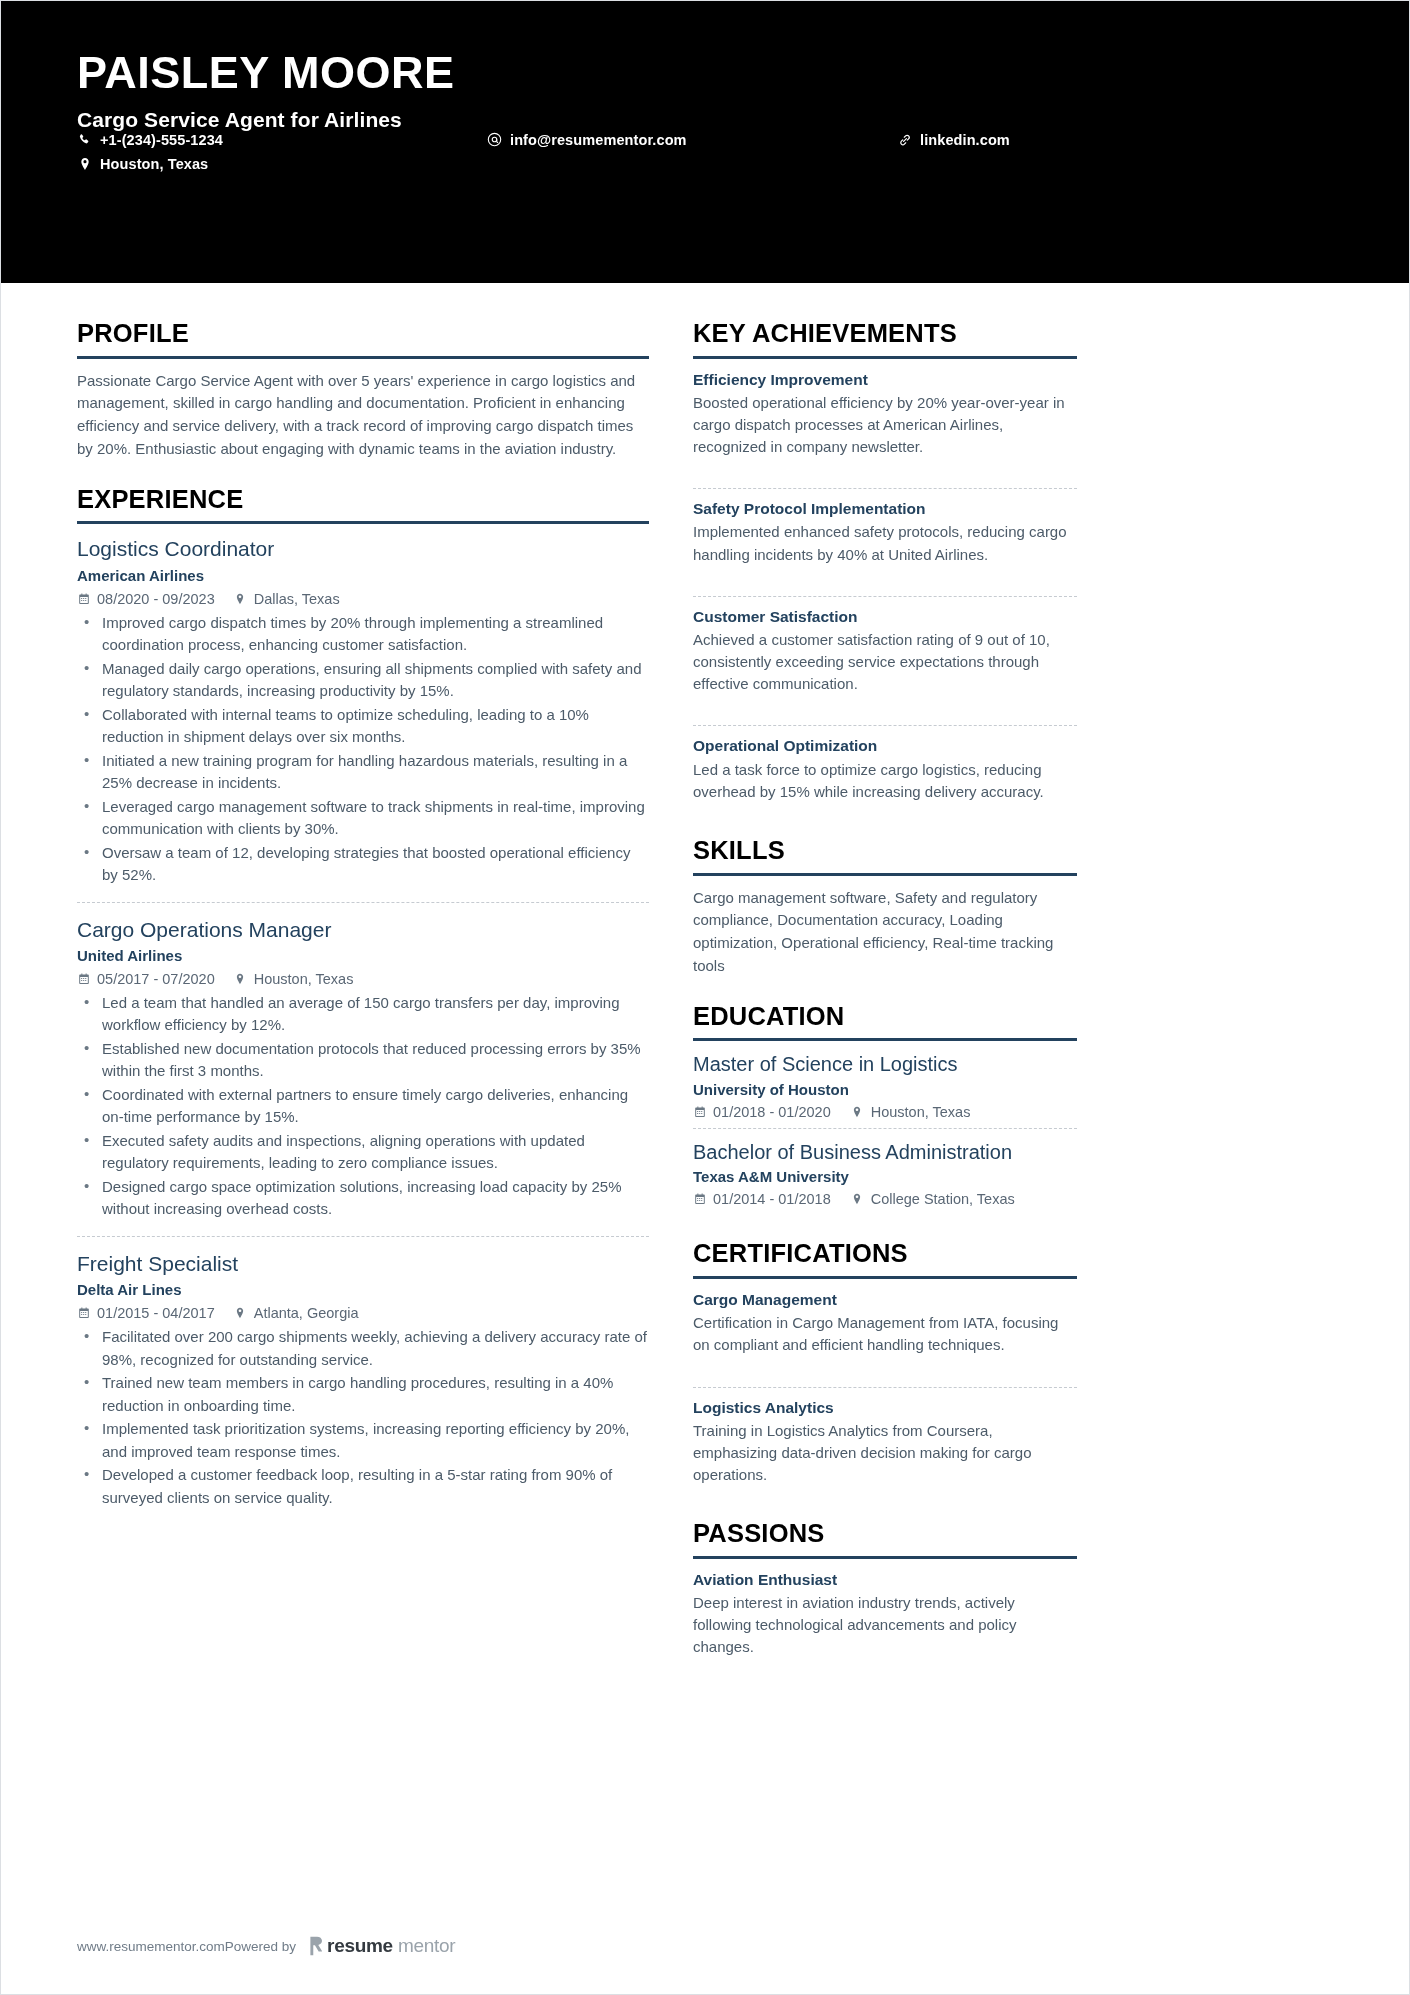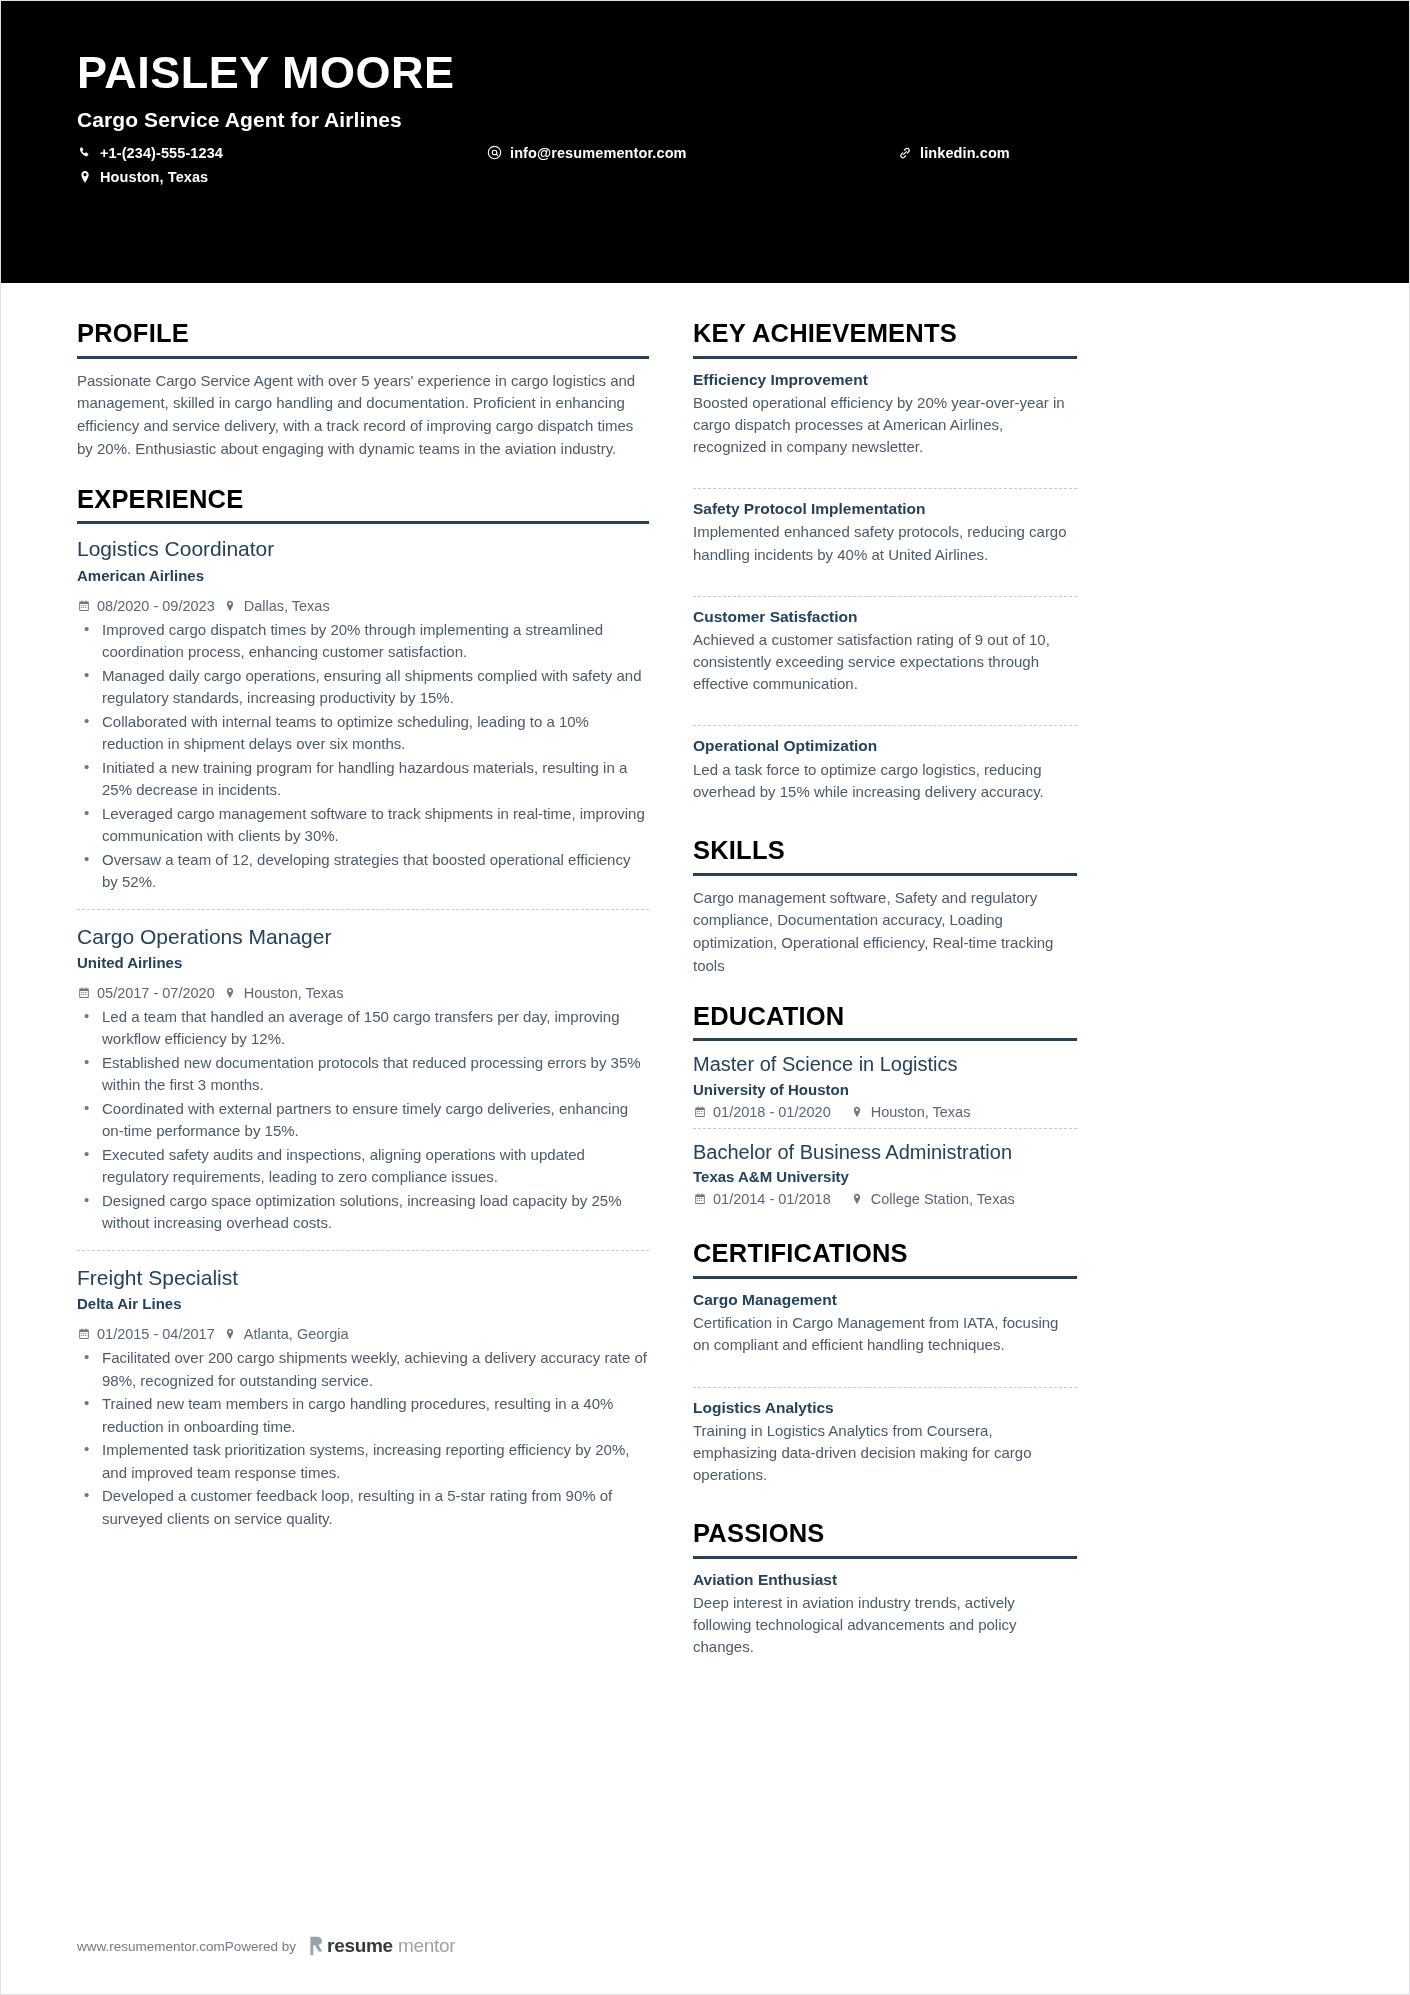--- a/index.html
+++ b/index.html
@@ -42,21 +42,20 @@
 
   .job-title {
     font-size: 21px;
     font-weight: 700;
     color: #ffffff;
     margin-top: 10px;
     letter-spacing: 0.1px;
   }
 
   .contact-grid {
-    margin-top: 13px;
     display: flex;
     flex-wrap: wrap;
     row-gap: 8px;
   }
 
   .contact-item {
     display: flex;
     align-items: center;
     gap: 8px;
     color: #ffffff;
@@ -132,22 +131,22 @@
   .job-company {
     font-size: 15px;
     font-weight: 700;
     color: #23425e;
     margin-top: 4px;
   }
 
   .meta-row {
     display: flex;
     align-items: center;
-    gap: 9px;
-    margin-top: 14px;
+    gap: 19px;
+    margin-top: 7px;
     margin-bottom: 5px;
   }
   .meta-item {
     display: flex;
     align-items: center;
     gap: 7px;
     font-size: 14.5px;
     color: #5a6775;
   }
   .meta-icon {

